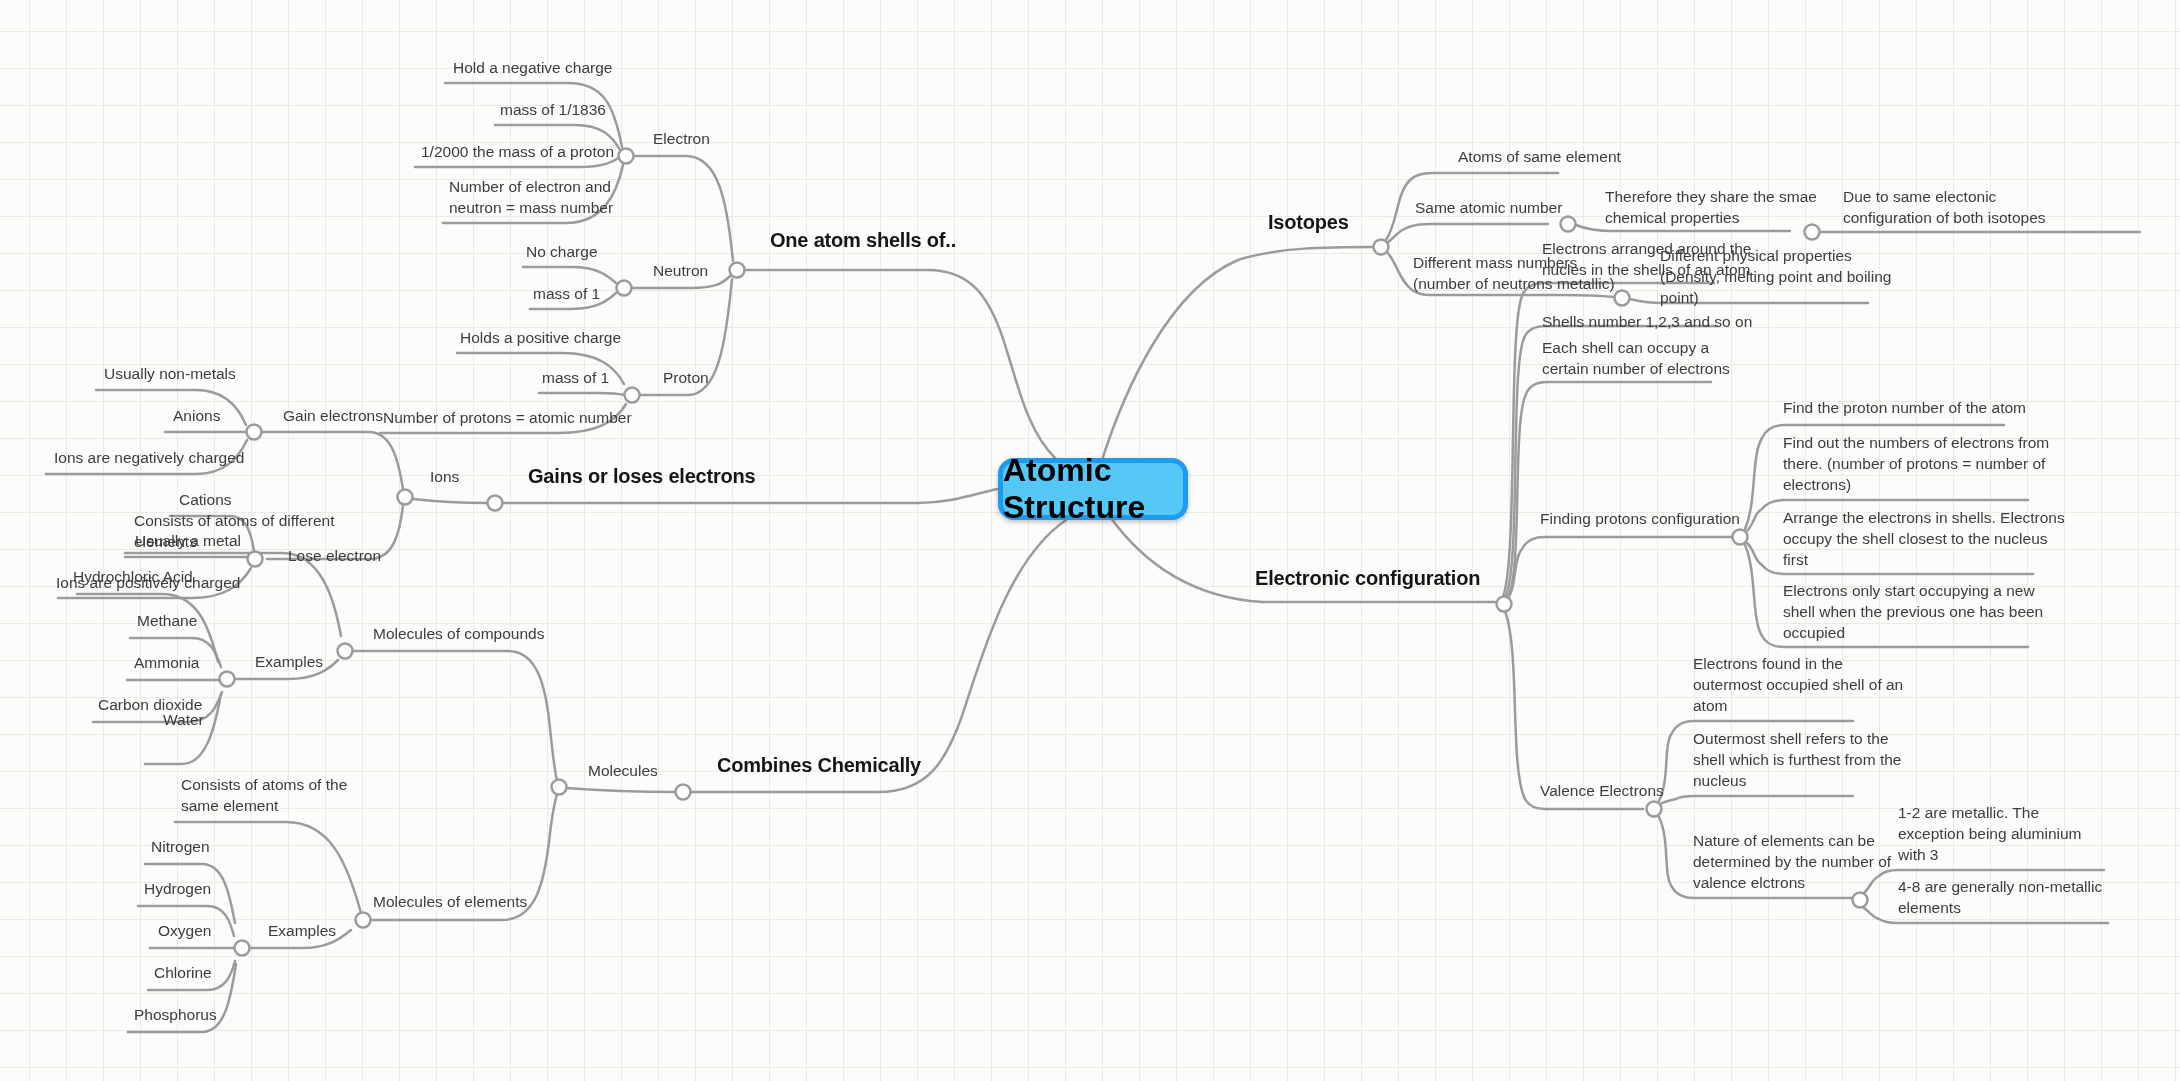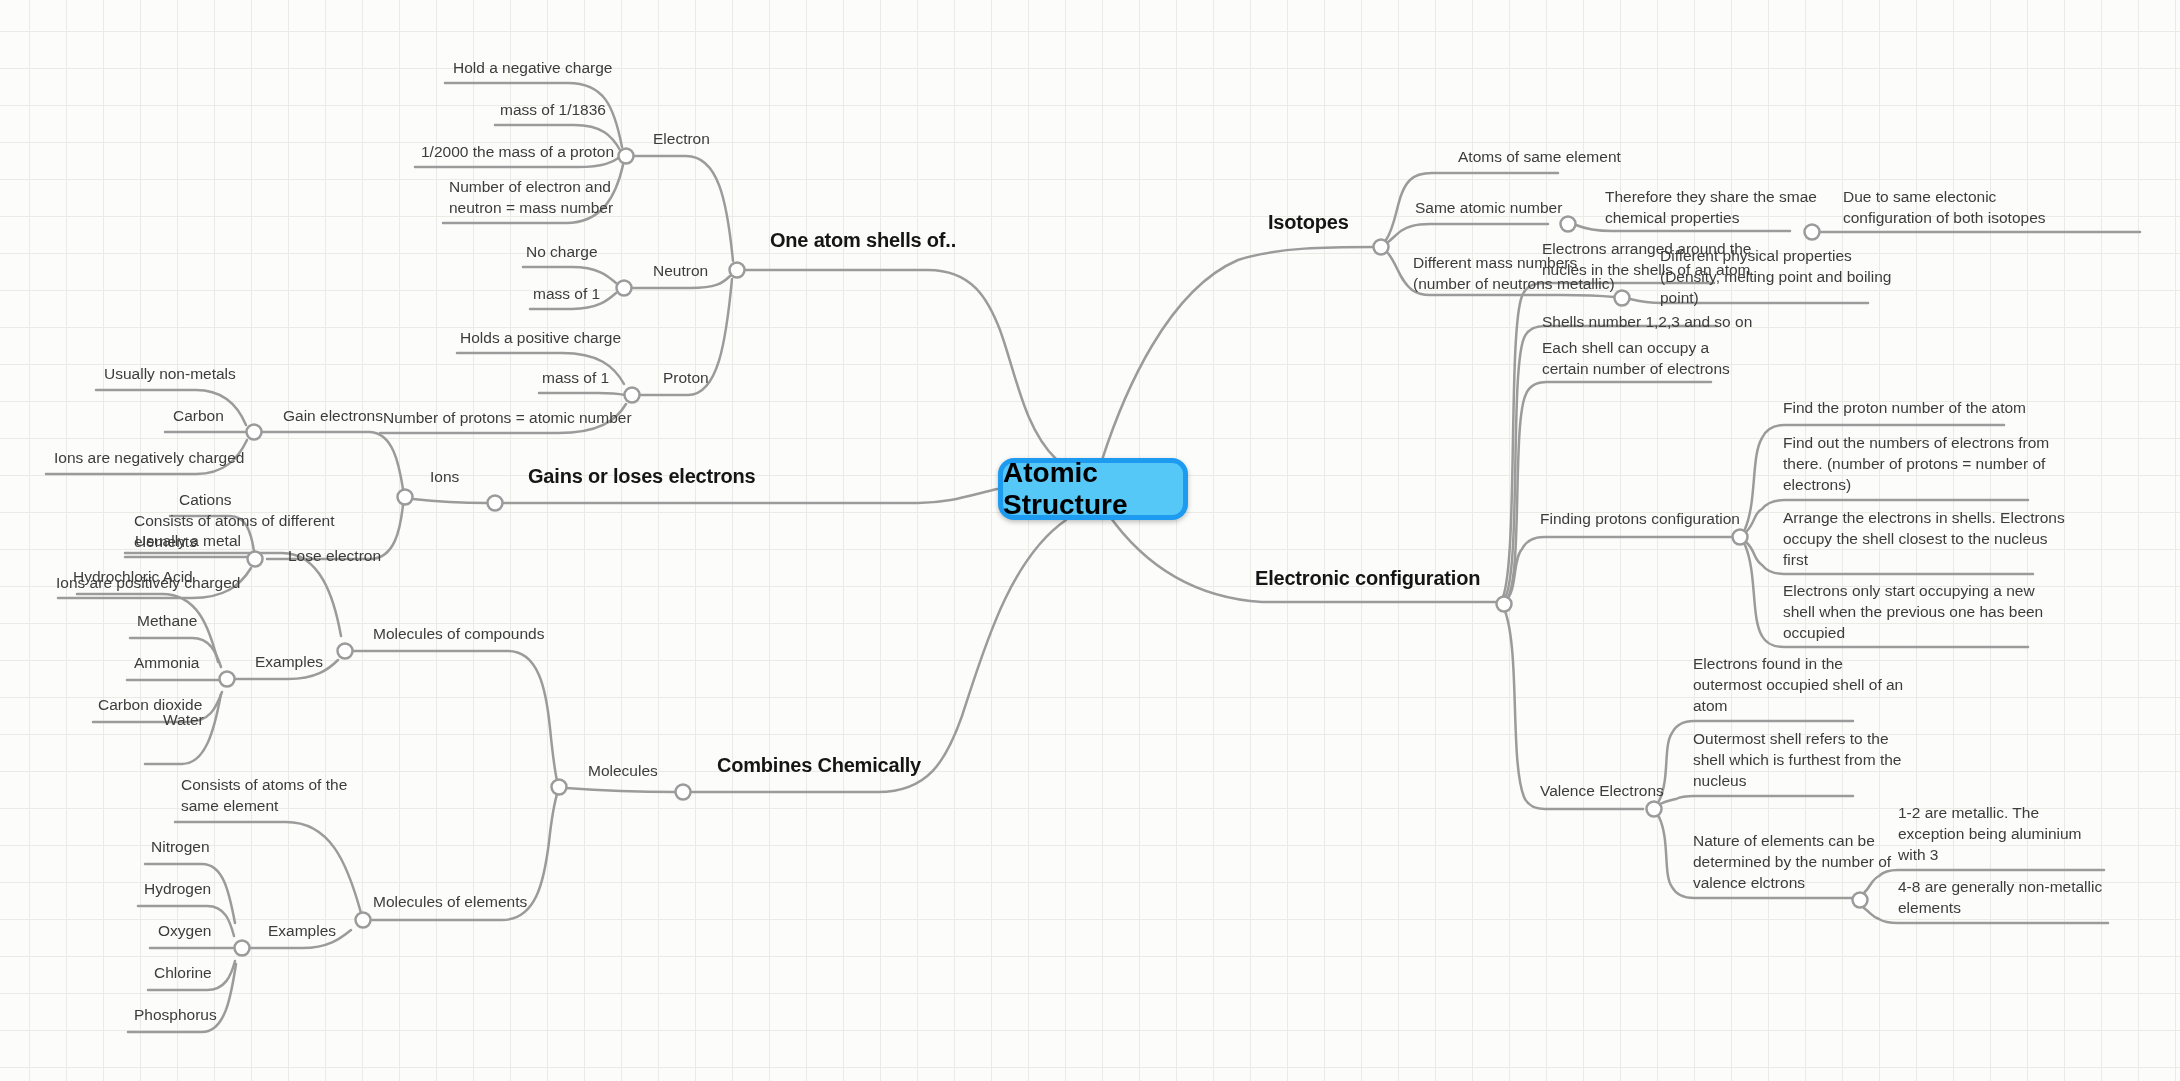--- a/index.html
+++ b/index.html
@@ -21,21 +21,21 @@
   }
   .node.heading{
     font-size:20px;line-height:24px;font-weight:bold;color:#151515;letter-spacing:-0.2px;
   }
   #central{
     position:absolute;left:998px;top:458px;width:190px;height:62px;
     background:#55c8f8;border:5px solid #1d9bf0;border-radius:16px;
     box-sizing:border-box;display:flex;align-items:center;justify-content:center;
     box-shadow:0 2px 5px rgba(0,0,0,0.25);cursor:pointer;
   }
-  #central span{font-size:28px;font-weight:bold;color:#000;}
+  #central span{font-size:32px;font-weight:bold;color:#000;}
 </style>
 </head>
 <body>
 
 <div id="canvas">
 
   <svg class="edges" width="2180" height="1081" viewBox="0 0 2180 1081">
 
     <path d="M 445 83 H 568 C 604 83 614 106 622 147"></path>
     <path d="M 495 125 H 574 C 602 125 612 136 620 150"></path>
@@ -192,21 +192,21 @@
 valence elctrons</div>
       <div class="node label" style="left: 1898px; top: 802px;">1-2 are metallic. The
 exception being aluminium
 with 3</div>
       <div class="node label" style="left: 1898px; top: 876px;">4-8 are generally non-metallic
 elements</div>
       <div class="node heading" style="left: 528px; top: 464px;">Gains or loses electrons</div>
       <div class="node label" style="left: 430px; top: 466px;">Ions</div>
       <div class="node label" style="left: 283px; top: 405px;">Gain electrons</div>
       <div class="node label" style="left: 104px; top: 363px;">Usually non-metals</div>
-      <div class="node label" style="left: 173px; top: 405px;">Carbon</div>
+      <div class="node label" style="left: 173px; top: 405px;">Anions</div>
       <div class="node label" style="left: 54px; top: 447px;">Ions are negatively charged</div>
       <div class="node label" style="left: 288px; top: 530px; margin-top: 15px;">Lose electron</div>
       <div class="node label" style="left: 179px; top: 489px;">Cations</div>
       <div class="node label" style="left: 135px; top: 530px;">Usually a metal</div>
       <div class="node label" style="left: 56px; top: 572px;">Ions are positively charged</div>
       <div class="node heading" style="left: 717px; top: 753px;">Combines Chemically</div>
       <div class="node label" style="left: 588px; top: 760px;">Molecules</div>
       <div class="node label" style="left: 373px; top: 623px;">Molecules of compounds</div>
       <div class="node label" style="left: 134px; top: 510px;">Consists of atoms of different
 elements</div>

